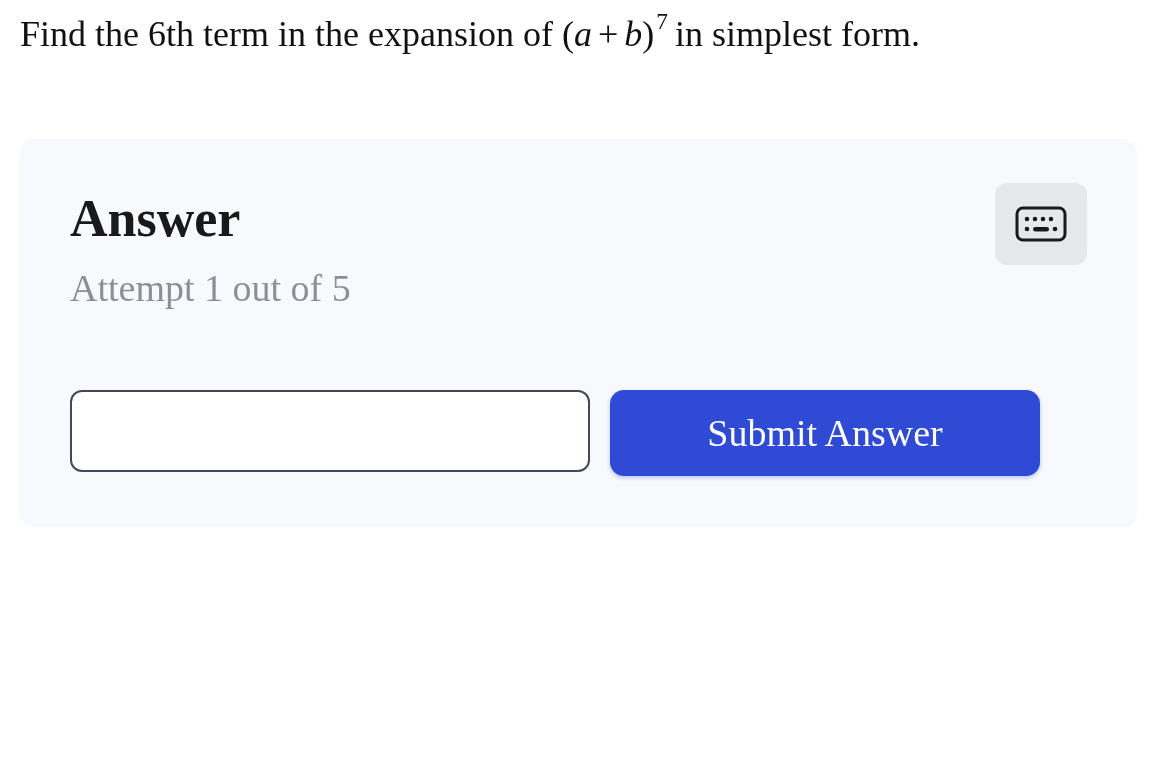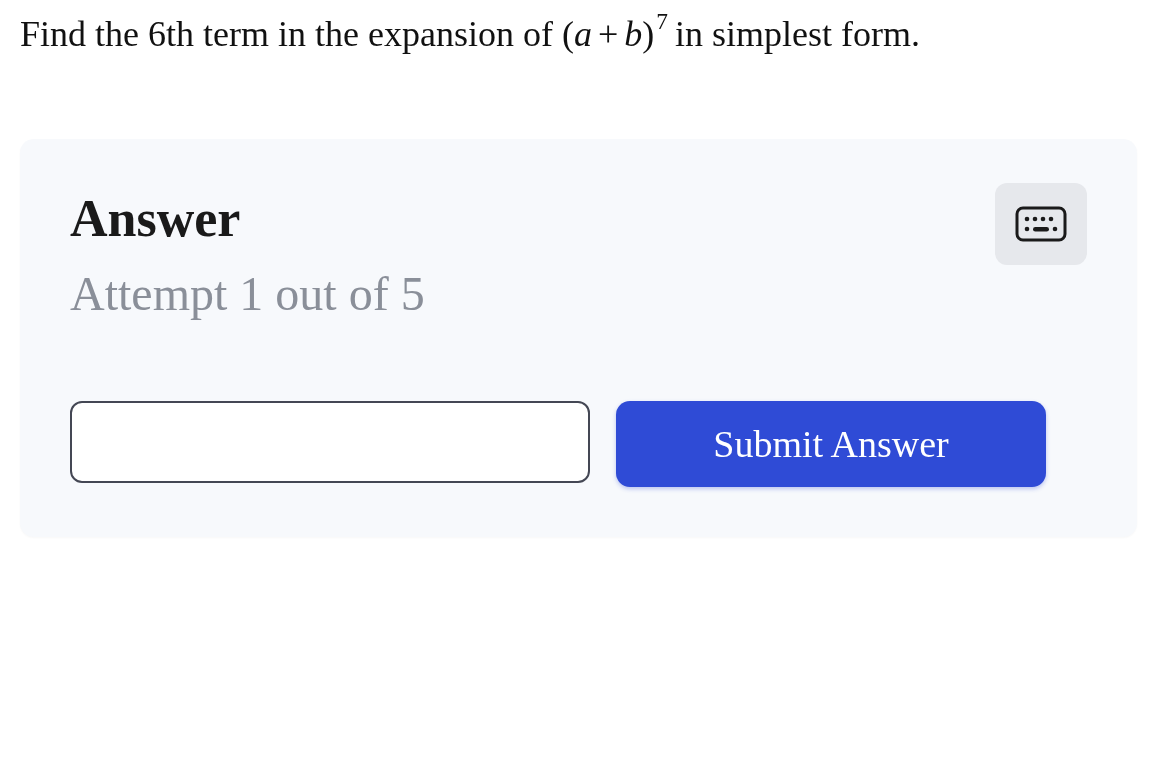--- a/index.html
+++ b/index.html
@@ -39,38 +39,38 @@
     justify-content: space-between;
     align-items: flex-start;
   }
   .answer-title {
     font-size: 52px;
     font-weight: 700;
     color: #1a1a1a;
     margin-bottom: 18px;
   }
   .attempt {
-    font-size: 48px;
+    font-size: 38px;
     color: #8a8f99;
     font-weight: 400;
   }
   .keypad-btn {
     width: 92px;
     height: 82px;
     background: #e6e8ec;
     border-radius: 12px;
     display: flex;
     align-items: center;
     justify-content: center;
     cursor: pointer;
     margin-top: -6px;
   }
   .answer-row {
     display: flex;
-    gap: 26px;
+    gap: 20px;
     align-items: stretch;
     margin-top: 80px;
   }
   .answer-input {
     flex: 0 0 520px;
     height: 82px;
     border: 2px solid #444754;
     border-radius: 12px;
     background: #ffffff;
     font-size: 32px;

